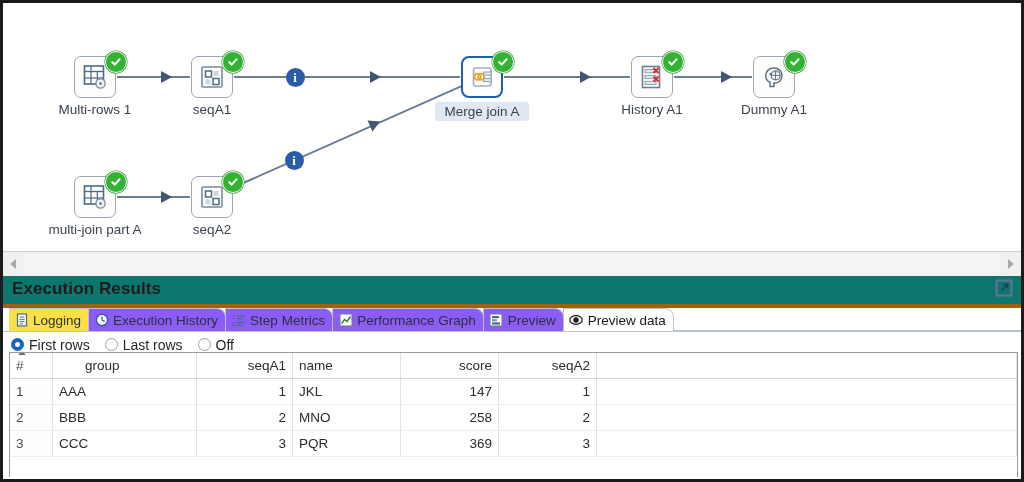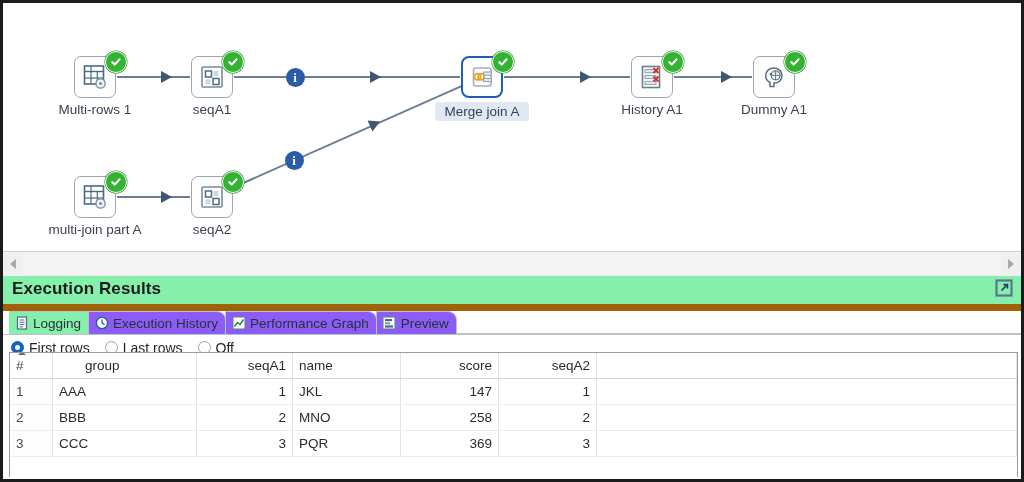--- a/index.html
+++ b/index.html
@@ -72,21 +72,21 @@
   .sb-arrow{position:relative;width:20px;height:22px;display:flex;align-items:center;justify-content:center;}
   .sb-arrow i{display:block;width:0;height:0;}
   .sb-left i{border-right:6px solid #a8a8a8;border-top:5px solid transparent;border-bottom:5px solid transparent;}
   .sb-right i{border-left:6px solid #a8a8a8;border-top:5px solid transparent;border-bottom:5px solid transparent;}
 
   
   .results{
     position:absolute;left:0;top:273px;right:0;bottom:0;background:#ffffff;
   }
   .results-header{
-    position:relative;height:28px;border-bottom:7px solid #a16207;background:#86efac;
+    position:relative;height:28px;border-bottom:4px solid #a16207;background:#0f766e;
   }
   .results-title{
     position:absolute;left:9px;top:3px;font-size:17px;font-weight:bold;color:#1c1c1c;
     letter-spacing:.1px;
   }
   .maximize-btn{
     position:absolute;right:6px;top:1px;width:22px;height:22px;
     display:flex;align-items:center;justify-content:center;
   }
 
@@ -95,21 +95,21 @@
     border-bottom:1px solid #b9c3cc;
     display:flex;align-items:flex-end;padding-left:6px;
   }
   .tab{
     position:relative;display:flex;align-items:center;gap:4px;
     height:22px;padding:0 7px 0 5px;font-size:13.5px;color:#2a3038;
     background:#8b5cf6;
     border:1px solid #b9c3cc;border-bottom:none;
     border-radius:0 9px 0 0;margin-right:-1px;white-space:nowrap;
   }
-  .tab:first-child{border-radius:0;border-left:none;background:#86efac;}
+  .tab:first-child{border-radius:0;border-left:none;background:#fde047;}
   .tab.active{background:#ffffff;border-color:#b9c3cc;z-index:3;color:#13171d;}
   .tab .tico{width:15px;height:15px;display:flex;align-items:center;justify-content:center;flex:0 0 15px;}
   .tabtail{
     flex:1 1 auto;height:22px;border-bottom:1px solid #b9c3cc;
   }
 
   .rowmode{
     height:25px;display:flex;align-items:center;gap:5px;padding-left:8px;
     background:#ffffff;font-size:14px;color:#1d2228;
   }
@@ -341,36 +341,58 @@
             <svg width="14" height="14" viewBox="0 0 14 14">
               <circle cx="7" cy="7" r="5.6" fill="#ffffff" stroke="#2a5ca8" stroke-width="1.4"></circle>
               <path d="M7 3.6 V7 l2.6 1.6" stroke="#2a5ca8" stroke-width="1.3" fill="none"></path>
             </svg>
           </span>
           <span>Execution History</span>
         </div>
         <div class="tab">
           <span class="tico">
             <svg width="14" height="14" viewBox="0 0 14 14">
+              <text x="0" y="6" font-size="5" fill="#2a5ca8" font-family="sans-serif">1</text>
+              <text x="0" y="12.5" font-size="5" fill="#2a5ca8" font-family="sans-serif">2</text>
+              <line x1="4.5" y1="3" x2="13" y2="3" stroke="#4a6b86" stroke-width="1.3"></line>
+              <line x1="4.5" y1="5.6" x2="11" y2="5.6" stroke="#4a6b86" stroke-width="1.3"></line>
+              <line x1="4.5" y1="9.4" x2="13" y2="9.4" stroke="#4a6b86" stroke-width="1.3"></line>
+              <line x1="4.5" y1="12" x2="11" y2="12" stroke="#4a6b86" stroke-width="1.3"></line>
+            </svg>
+          </span>
+          <span>Step Metrics</span>
+        </div>
+        <div class="tab">
+          <span class="tico">
+            <svg width="14" height="14" viewBox="0 0 14 14">
               <rect x="1" y="1" width="12" height="12" fill="#ffffff" stroke="#6a8099" stroke-width="1.1"></rect>
               <path d="M2.5 10.5 L5.5 6.5 L8 8.5 L11.5 3.5" stroke="#2f7d3a" stroke-width="1.4" fill="none"></path>
             </svg>
           </span>
           <span>Performance Graph</span>
         </div>
         <div class="tab">
           <span class="tico">
             <svg width="14" height="14" viewBox="0 0 14 14">
               <rect x="1" y="1" width="12" height="12" fill="#ffffff" stroke="#6a8099" stroke-width="1.1"></rect>
               <rect x="3" y="3" width="7" height="2.2" fill="#4a6b86"></rect>
               <rect x="3" y="6.2" width="5" height="2.2" fill="#7e99b0"></rect>
               <rect x="3" y="9.4" width="8" height="2.2" fill="#4a6b86"></rect>
             </svg>
           </span>
           <span>Preview</span>
+        </div>
+        <div class="tab active">
+          <span class="tico">
+            <svg width="14" height="14" viewBox="0 0 14 14">
+              <ellipse cx="7" cy="7" rx="6.2" ry="4.3" fill="#ffffff" stroke="#1d1d1d" stroke-width="1.2"></ellipse>
+              <circle cx="7" cy="7" r="2.7" fill="#1d1d1d"></circle>
+            </svg>
+          </span>
+          <span>Preview data</span>
         </div>
         <div class="tabtail"></div>
       </div>
 
     <div class="rowmode" id="rowmode">
         <div class="radio on">
           <span class="dot">
             <b></b>
           </span>
           <span>First rows</span>

